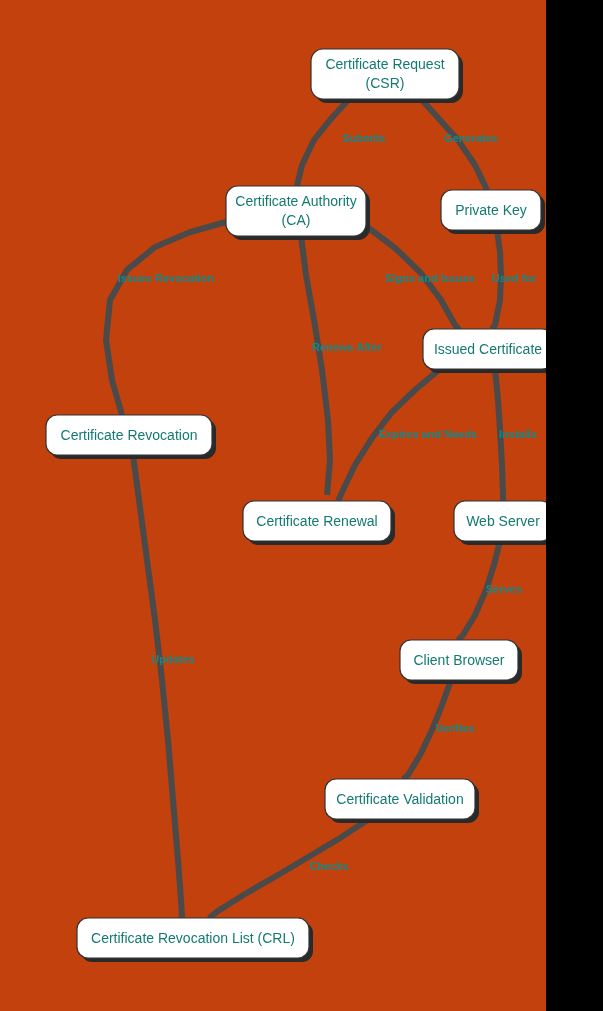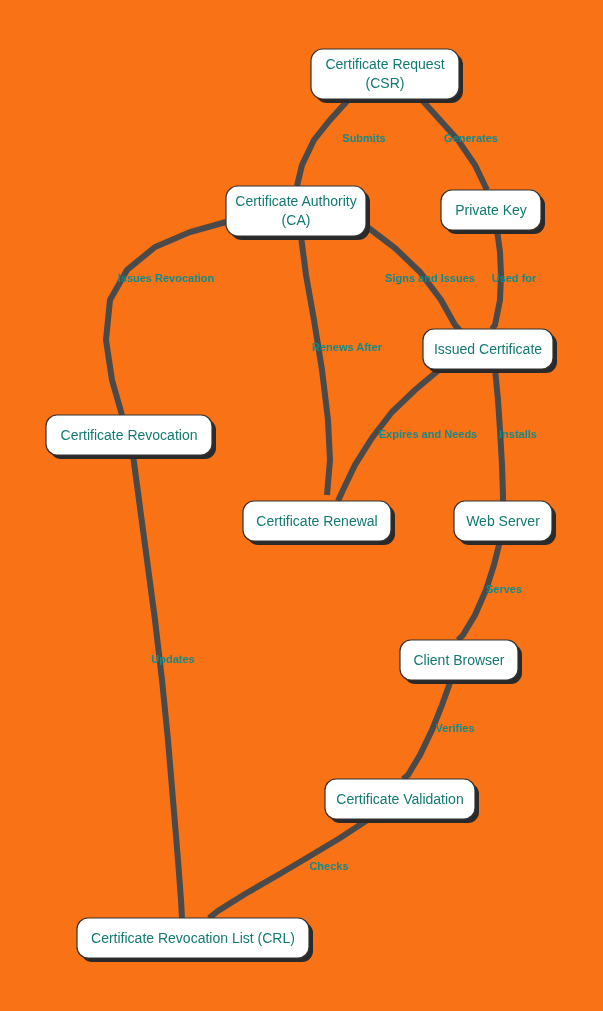--- a/index.html
+++ b/index.html
@@ -2,25 +2,26 @@
 <html><head>
 <meta charset="utf-8">
 <style>
   html, body {
     margin: 0;
     padding: 0;
     background: #000000;
   }
   #diagram-root {
     position: relative;
-    width: 603px;
+    width: 514px;
     height: 1011px;
-    background: #f97316;
+    background: #c2410c;
     overflow: hidden;
     font-family: "Liberation Sans", sans-serif;
+    padding-left: 32px;
   }
   svg#flow { position: absolute; left: 0; top: 0; width: 603px; height: 1011px; }
 
   .edge-path {
     fill: none;
     stroke: #4a4a4a;
     stroke-width: 6;
     stroke-linecap: butt;
     stroke-linejoin: miter;
   }

